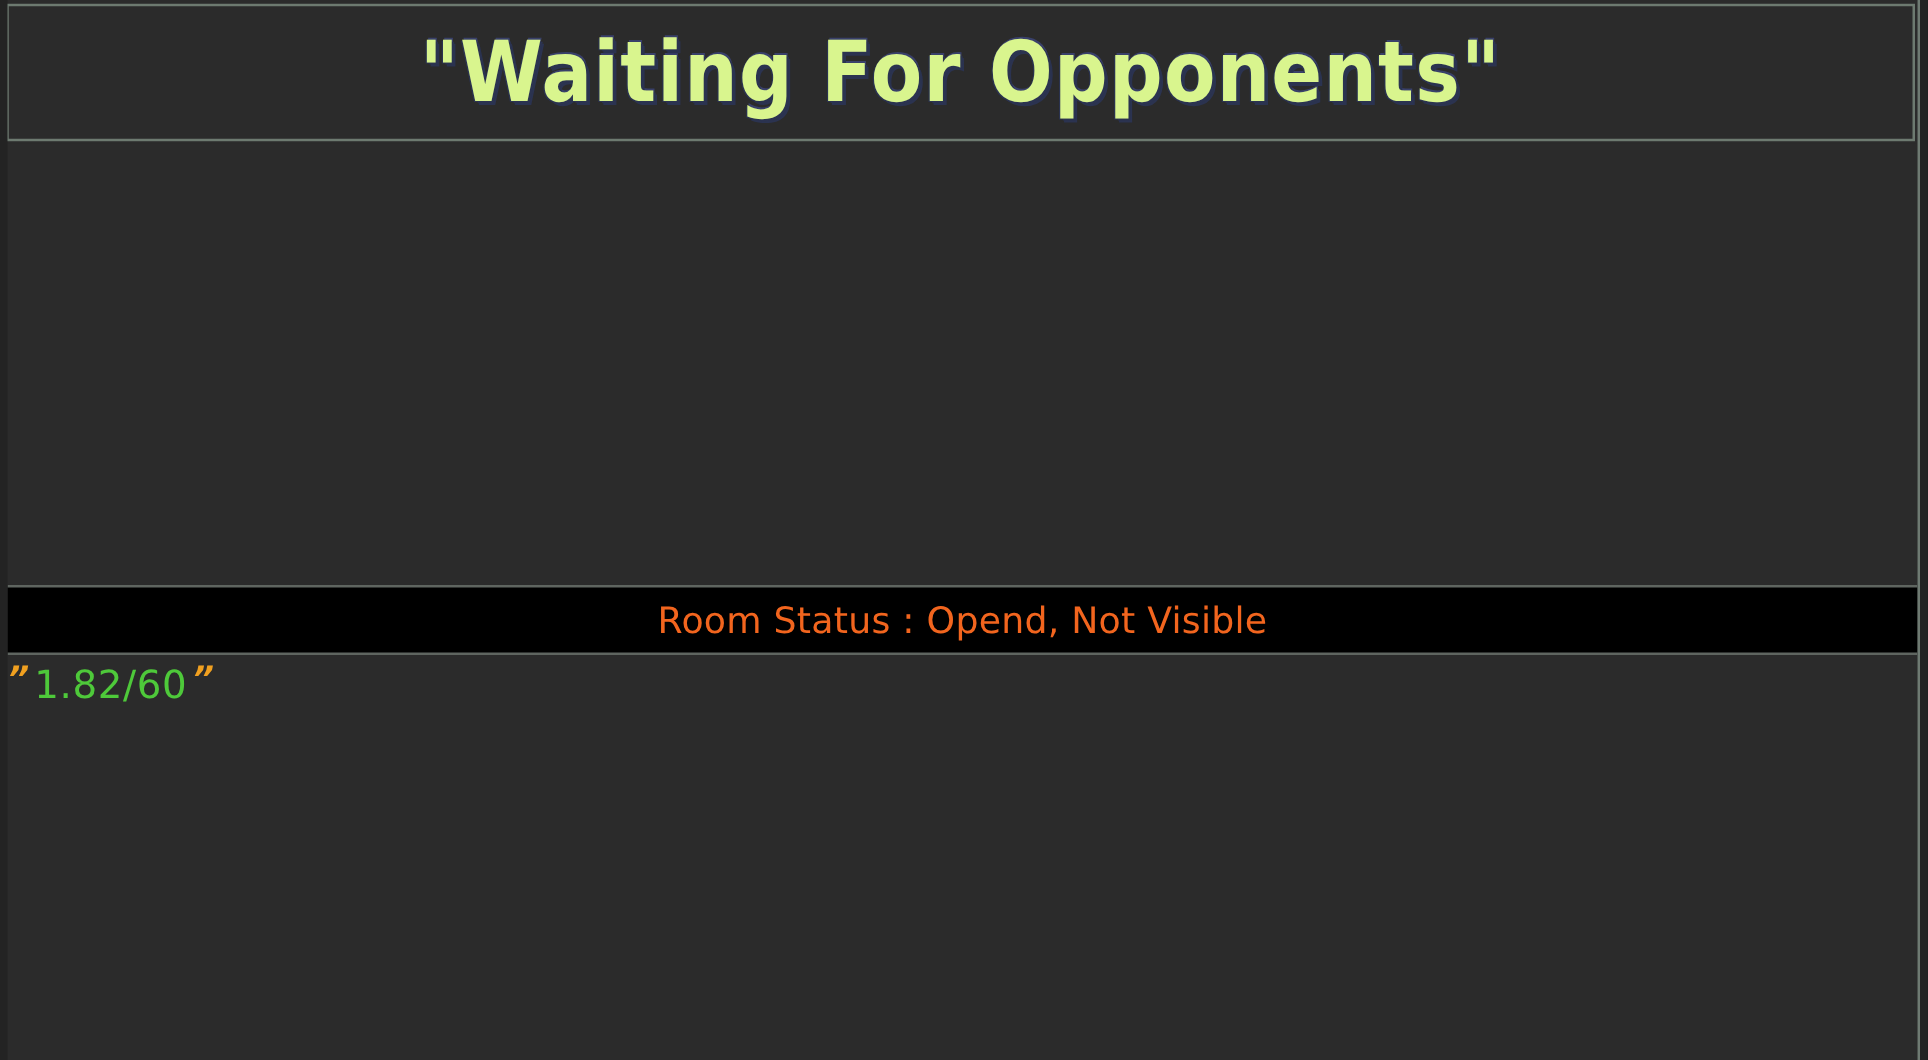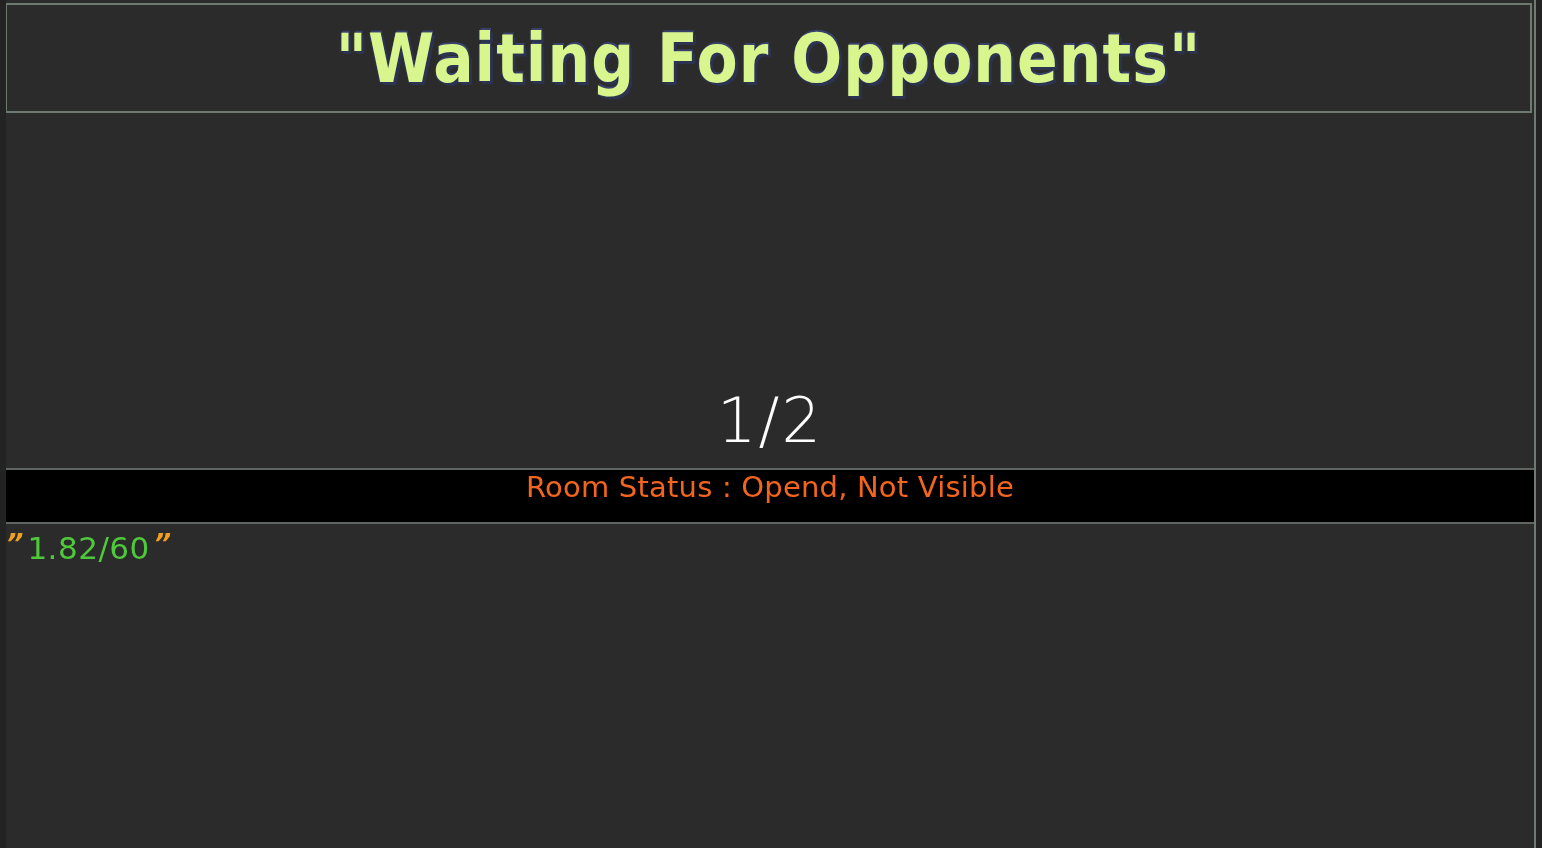--- a/index.html
+++ b/index.html
@@ -105,21 +105,21 @@
     position: absolute;
     left: 0;
     right: 0;
     top: 353px;
     height: 56px;
     background: #000000;
     border-top: 2px solid #5f6560;
     border-bottom: 2px solid #5f6560;
     box-sizing: border-box;
     display: flex;
-    align-items: flex-start;
+    align-items: center;
     justify-content: center;
     z-index: 4;
   }
 
   .status-text {
     font-family: "DejaVu Sans", sans-serif;
     font-size: 29px;
     font-weight: 400;
     color: #f2651e;
     letter-spacing: .2px;
@@ -166,21 +166,20 @@
   <div class="gutter gutter-left"></div>
   <div class="gutter gutter-right"></div>
   <div class="edge-line"></div>
 
   <div class="header-box">
     <div class="header-title">"Waiting For Opponents"</div>
   </div>
 
   <div class="stage">
 
-    <div class="counter">1/2</div>
 
     <div class="status-bar">
       <span class="status-text">Room Status : Opend, Not Visible</span>
     </div>
 
     <div class="timer-line">
       <span class="timer-quote">”</span><span class="timer-value">1.82/60</span><span class="timer-quote">”</span>
     </div>
 
   </div>

